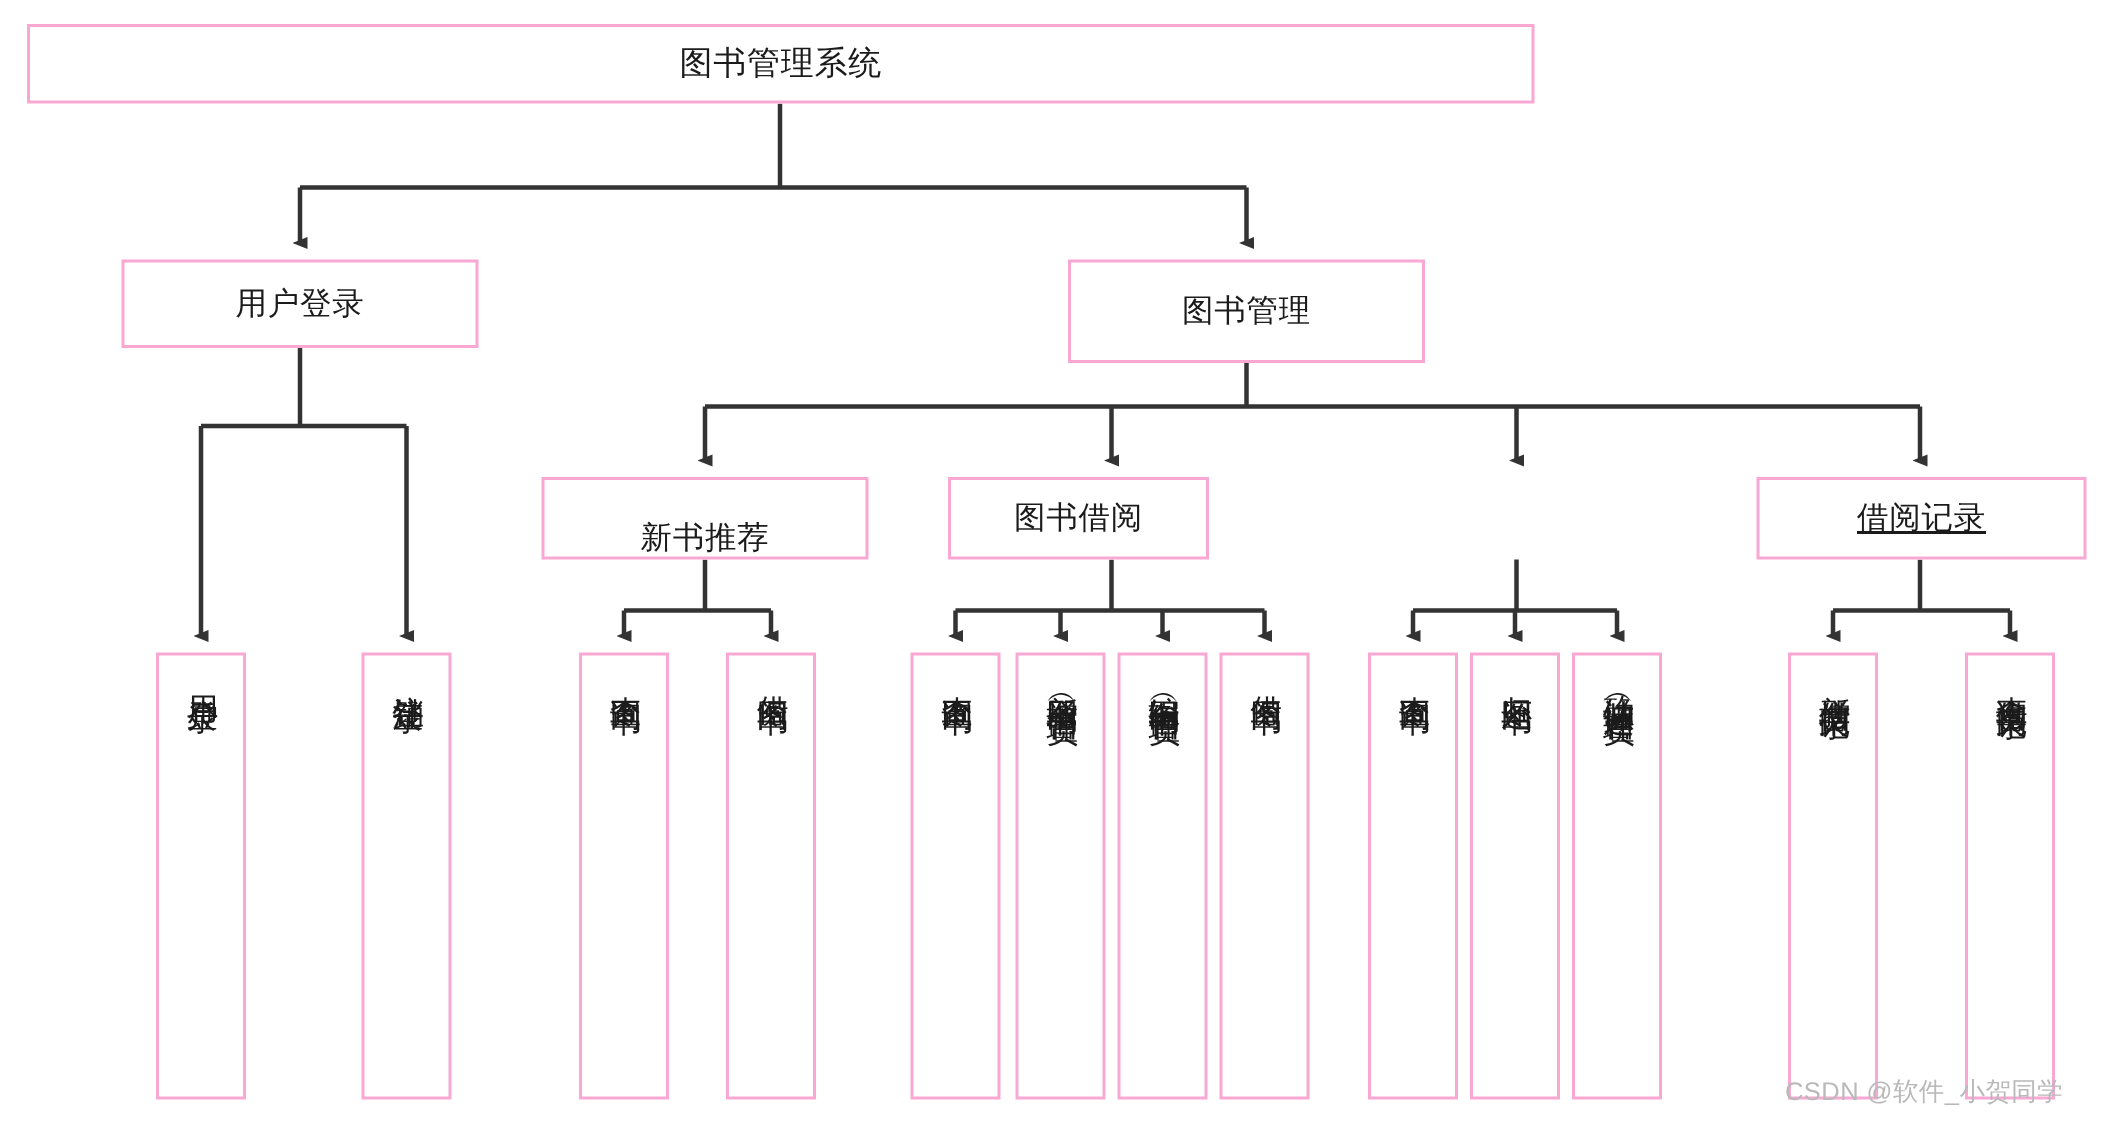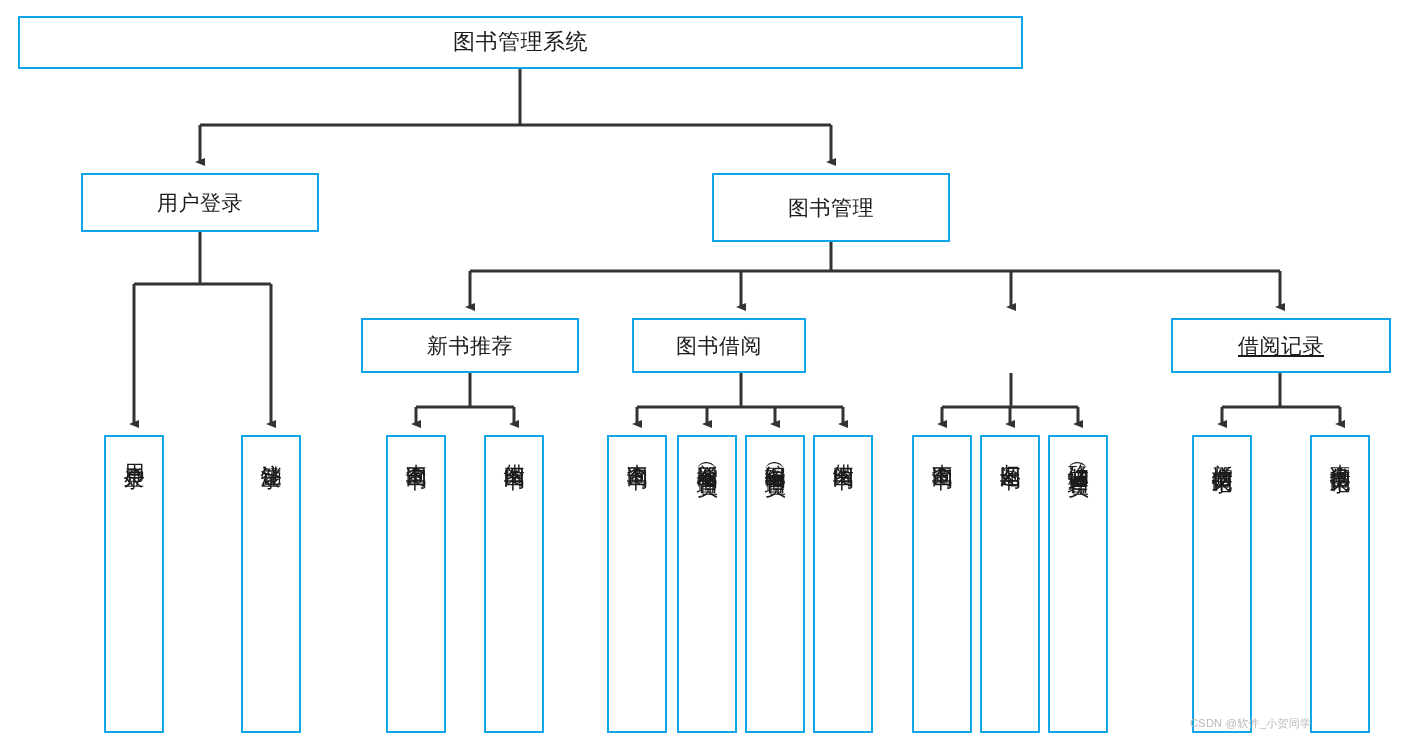--- a/index.html
+++ b/index.html
@@ -23,21 +23,21 @@
     left: 0;
     top: 0;
     width: 1405px;
     height: 747px;
     pointer-events: none;
   }
   .node {
     position: absolute;
     box-sizing: border-box;
     background: #ffffff;
-    border: 2px solid #0ea5e9;
+    border: 2px solid #f9a8d4;
     display: flex;
     align-items: center;
     justify-content: center;
     color: #1b1b1b;
   }
   .node .label {
     display: block;
     text-align: center;
     line-height: 1.12;
     letter-spacing: 0.5px;
@@ -54,21 +54,21 @@
     writing-mode: vertical-rl;
     text-orientation: upright;
     font-size: 21px;
     line-height: 1.06;
     letter-spacing: 2px;
   }
   #root-node .label { font-size: 22px; }
   .watermark {
     position: absolute;
     color: #b9b9b9;
-    font-size: 11px;
+    font-size: 17px;
     white-space: nowrap;
     letter-spacing: 0.3px;
   }
 </style>
 </head>
 <body>
 
 <div id="diagram-root">
 
   <svg class="edges" viewBox="0 0 1405 747" xmlns="http://www.w3.org/2000/svg">
@@ -129,21 +129,21 @@
     <span class="label">图书管理系统</span>
   </div>
 
   <div class="node horiz" style="left:81px; top:173px; width:238px; height:59px;">
     <span class="label">用户登录</span>
   </div>
   <div class="node horiz" style="left:712px; top:173px; width:238px; height:69px;">
     <span class="label">图书管理</span>
   </div>
 
-  <div class="node horiz" style="left:361px; top:318px; width:218px; height:55px;">
+  <div class="node horiz" style="left:361px; top:318px; width:218px; height:55px;align-items:flex-end;">
     <span class="label">新书推荐</span>
   </div>
   <div class="node horiz" style="left:632px; top:318px; width:174px; height:55px;">
     <span class="label">图书借阅</span>
   </div>
   <div class="node horiz" style="left:1171px; top:318px; width:220px; height:55px;text-decoration:underline;">
     <span class="label">借阅记录</span>
   </div>
 
   <div class="node vert" style="left:104px; top:435px; width:60px; height:298px;">

